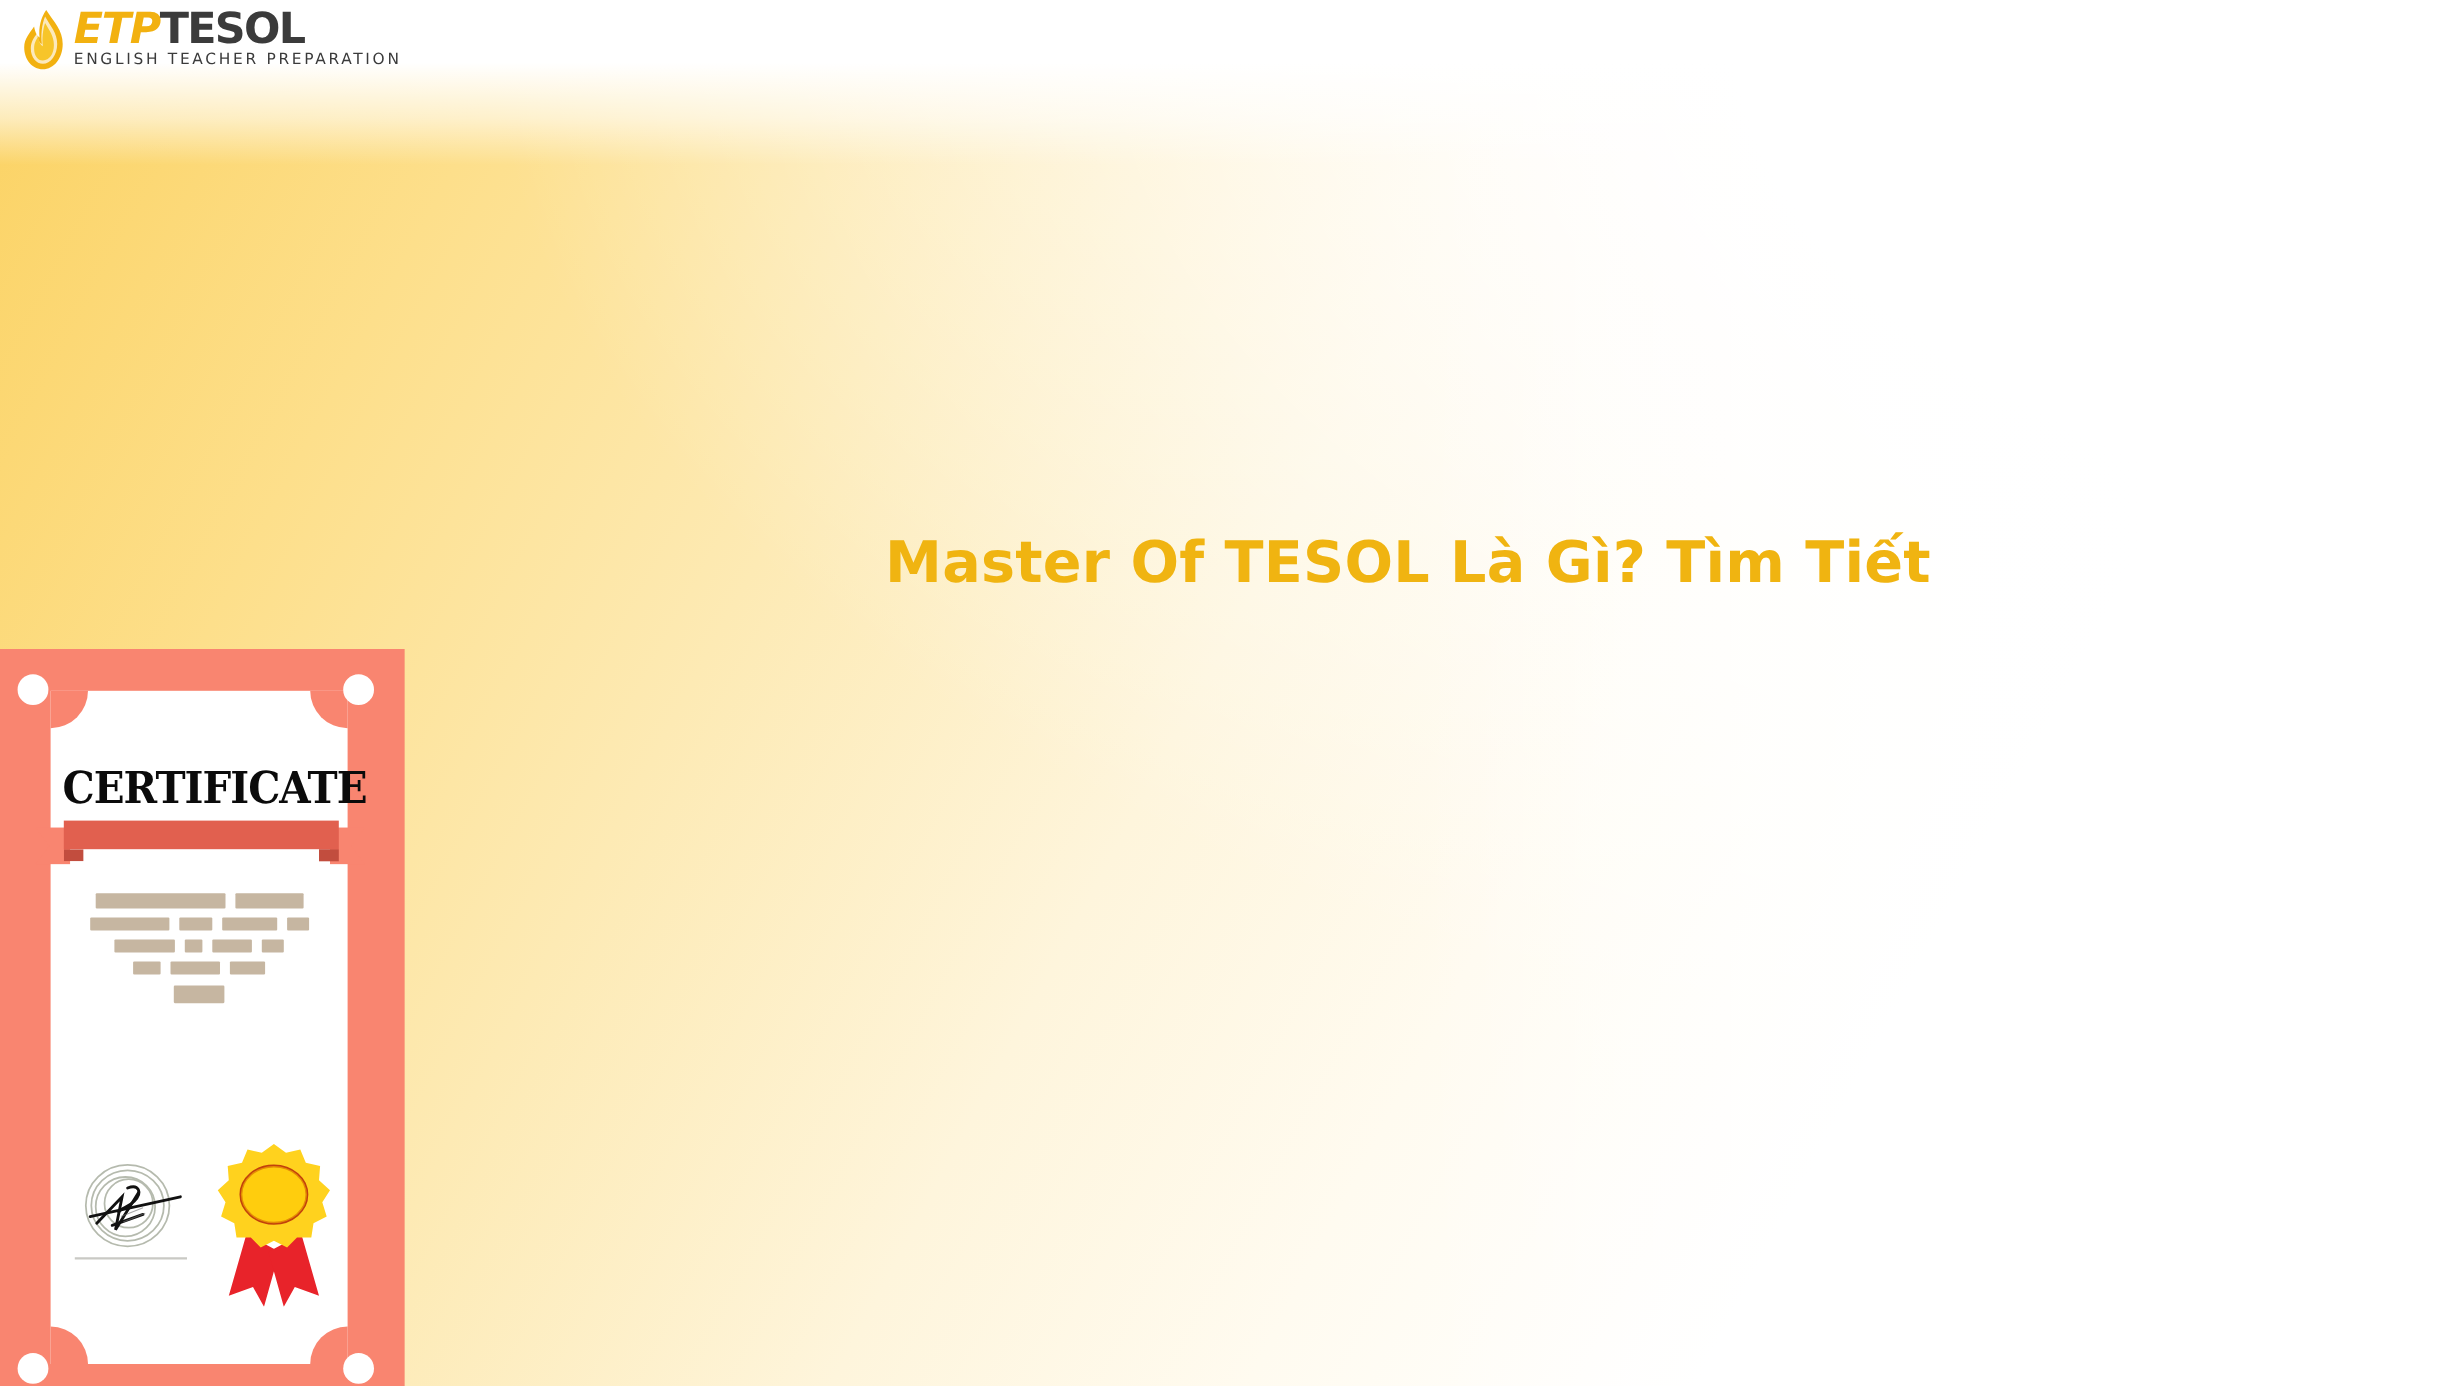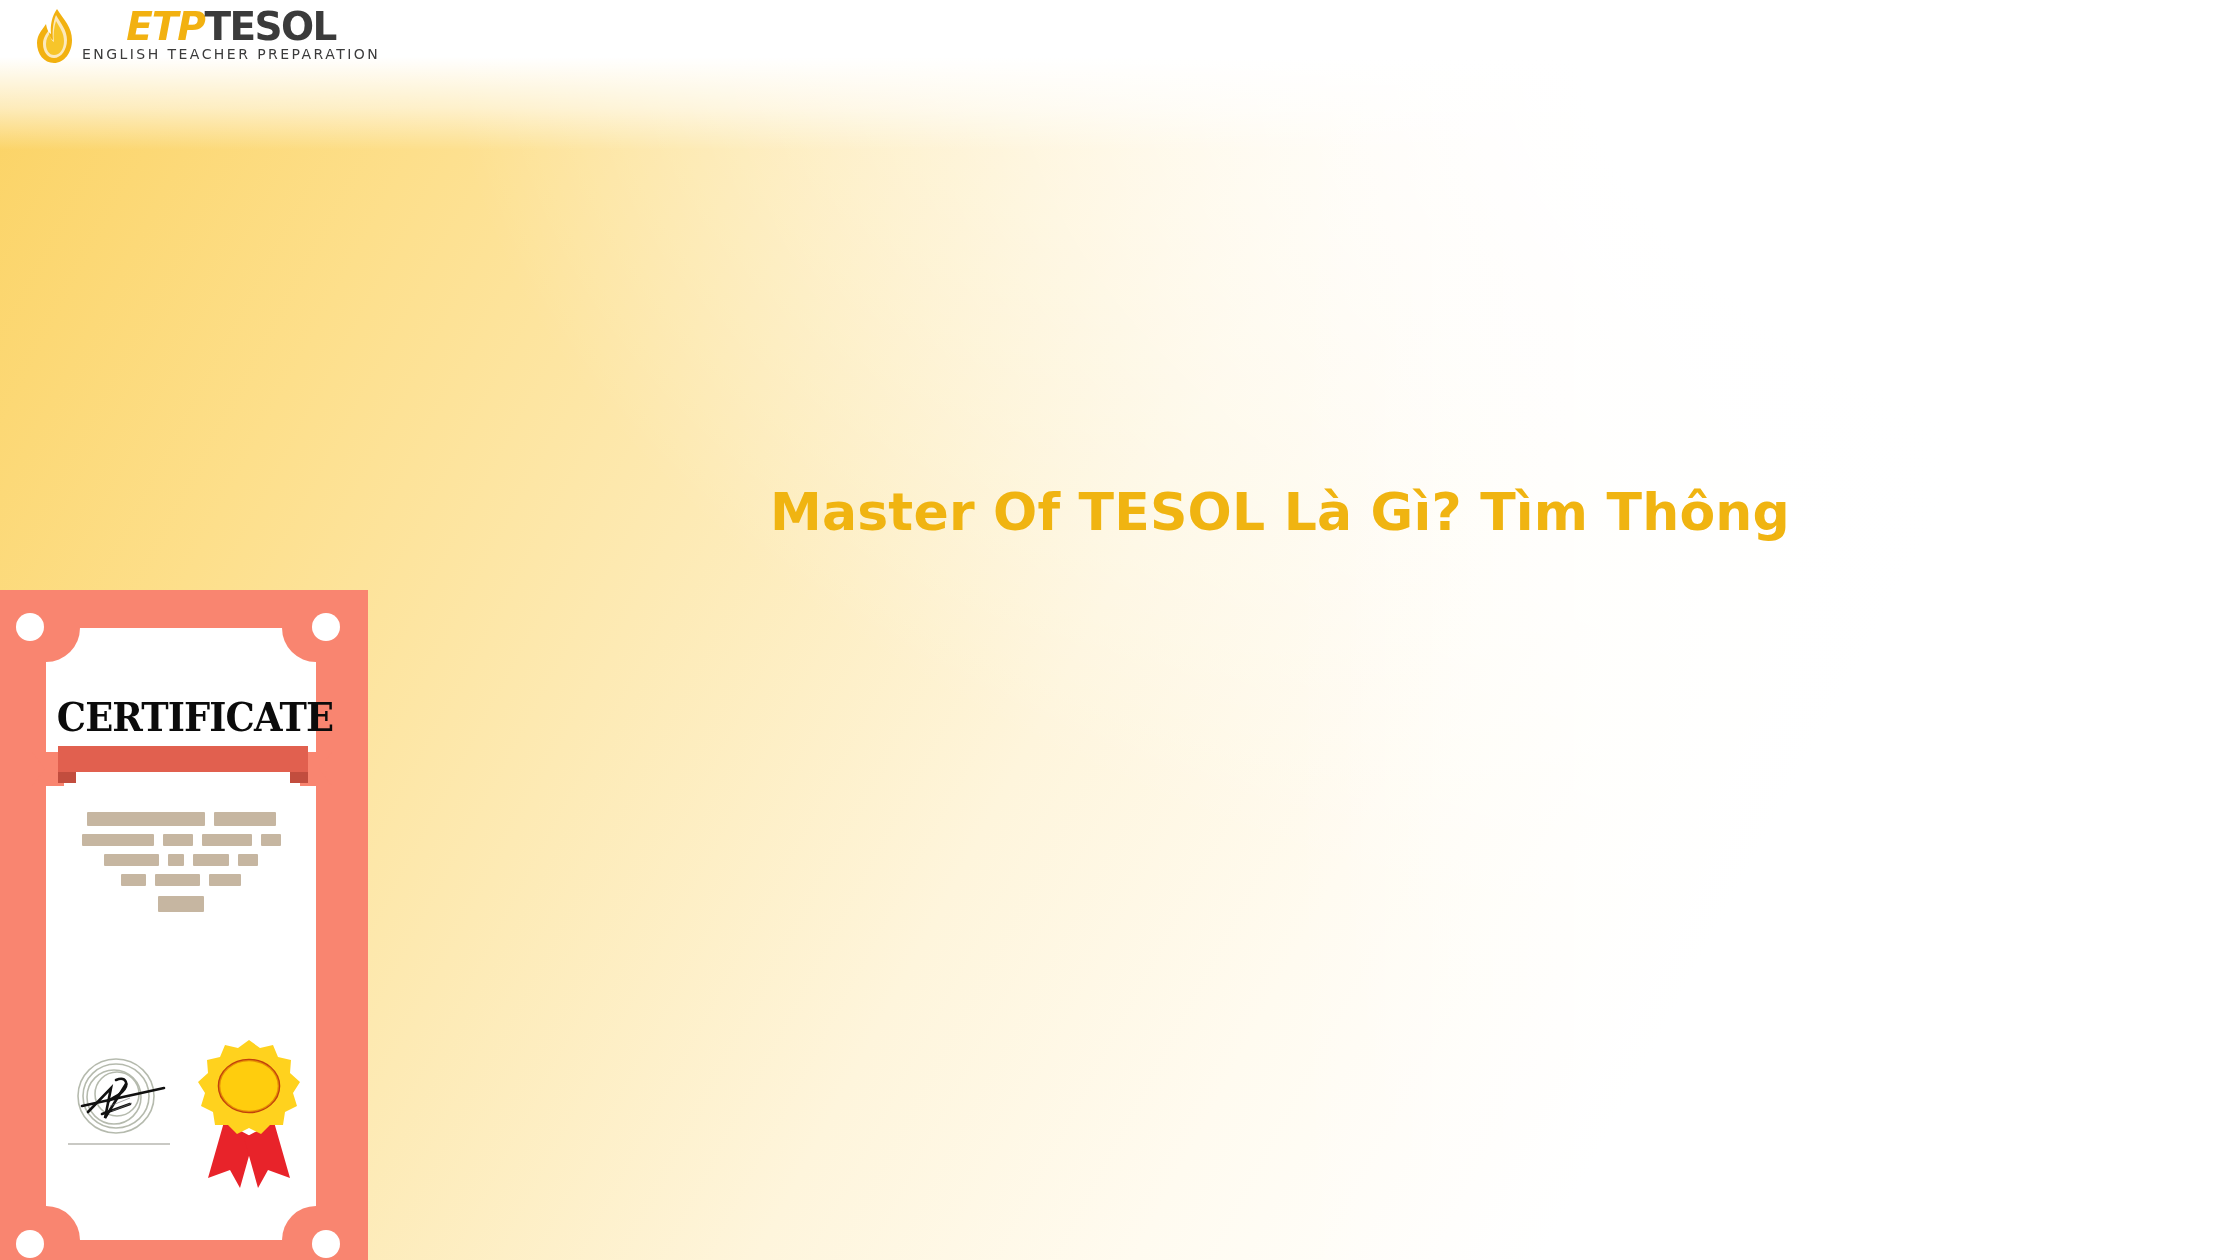--- a/index.html
+++ b/index.html
@@ -25,23 +25,23 @@
     position:absolute; left:0; top:0; width:2240px; height:150px;
     background:linear-gradient(180deg, #ffffff 0%, #ffffff 38%, rgba(255,255,255,0.55) 72%, rgba(255,255,255,0) 100%);
   }
   .bg-rightfade {
     position:absolute; right:0; top:0; width:950px; height:1260px;
     background:linear-gradient(270deg, #ffffff 0%, #ffffff 30%, rgba(255,255,255,0.5) 70%, rgba(255,255,255,0) 100%);
   }
 
   
   .logo {
-    position:absolute; left:32px; top:6px;
+    position:absolute; left:17px; top:6px;
     width:330px; height:62px;
-    display:flex; align-items:flex-start;text-align:center;
+    display:flex; align-items:flex-start;
   }
   .logo-flame { width:46px; height:58px; flex:none; margin-top:1px; }
   .logo-text { margin-left:4px; position:relative; }
   .logo-word {
     display:block;
     font-family:"DejaVu Sans", sans-serif;
     font-weight:bold;
     font-size:39px;
     line-height:42px;
     letter-spacing:-1.2px;
@@ -188,21 +188,21 @@
     </span>
     <span class="logo-text">
       <span class="logo-word">
         <span class="logo-etp">ETP</span><span class="logo-tesol">TESOL</span>
       </span>
       <span class="logo-tagline">ENGLISH TEACHER PREPARATION</span>
     </span>
   </div>
 
   <div class="headline">
-    <span class="hl-line">Master Of TESOL Là Gì? Tìm Thông</span>
+    <span class="hl-line">Master Of TESOL Là Gì? Tìm Tiết</span>
   </div>
 
   <div class="cert">
     <div class="cert-inner">
 
       <div class="cert-paper"></div>
       <div class="notch tl"></div>
       <div class="notch tr"></div>
       <div class="notch bl"></div>
       <div class="notch br"></div>

